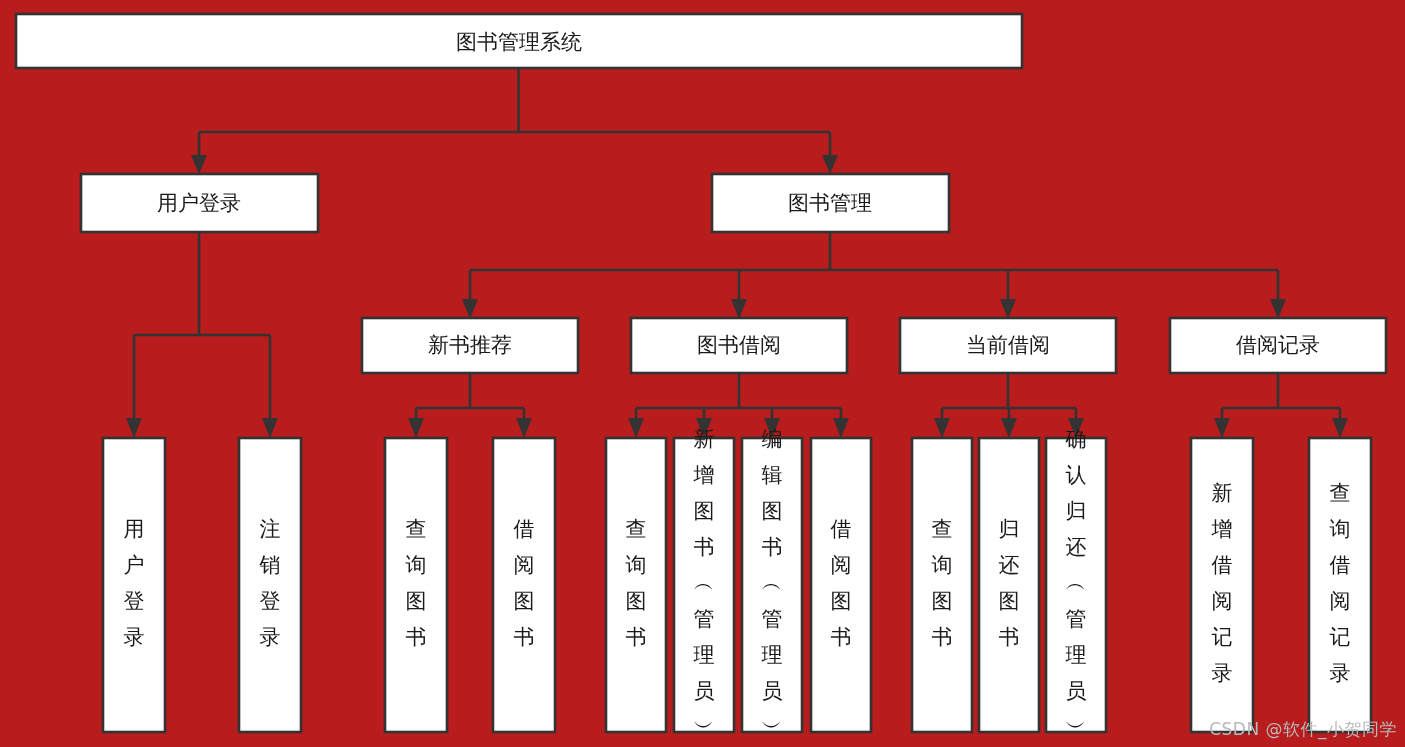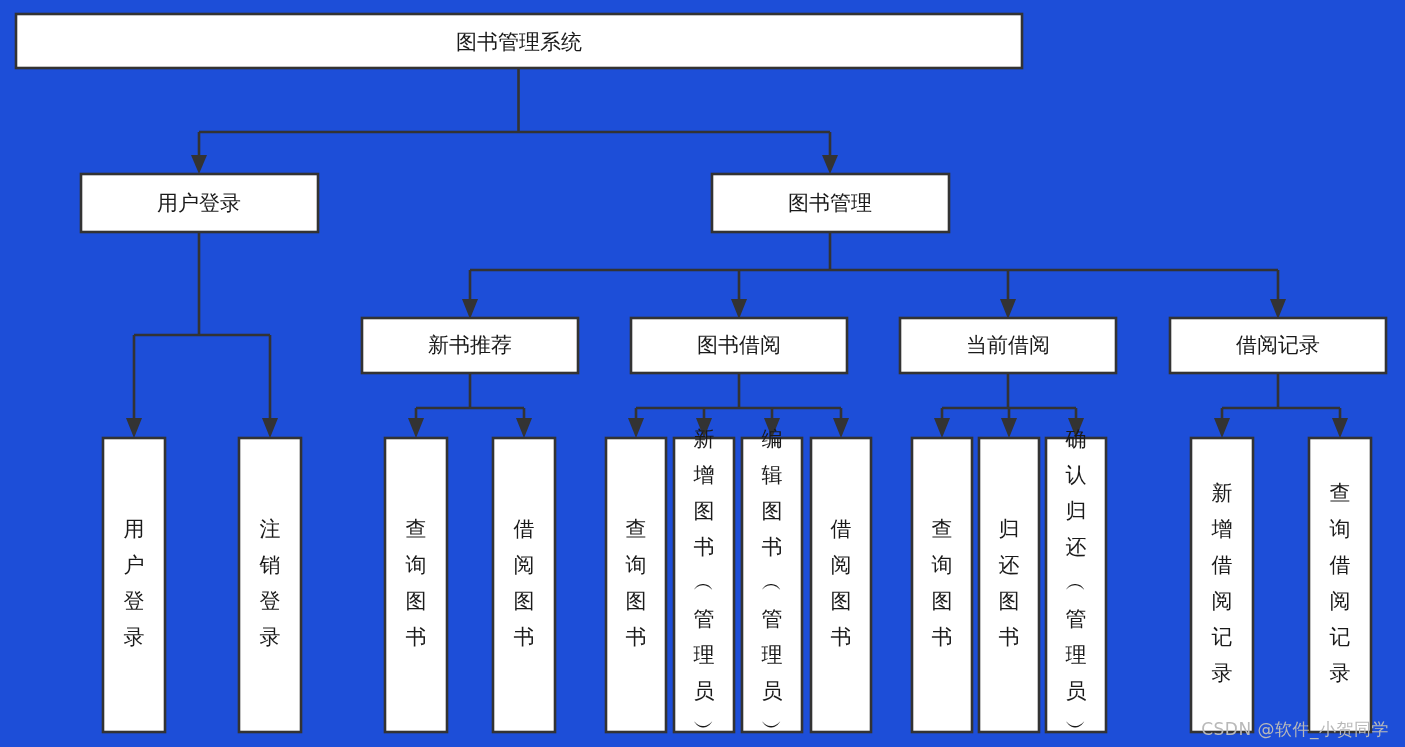--- a/index.html
+++ b/index.html
@@ -10,21 +10,21 @@
   body {
     width: 1405px;
     height: 747px;
     font-family: "DejaVu Sans", "Liberation Sans", sans-serif;
     overflow: hidden;
   }
   #stage {
     position: relative;
     width: 1405px;
     height: 747px;
-    background: #1d4ed8;
+    background: #b91c1c;
   }
   svg#diagram {
     position: absolute;
     left: 0;
     top: 0;
     width: 1405px;
     height: 747px;
     display: block;
   }
   .node-box {
@@ -50,21 +50,21 @@
     dominant-baseline: middle;
   }
   .vert-label {
     font-family: "DejaVu Sans", "Liberation Sans", sans-serif;
     font-size: 21px;
     fill: #1a1a1a;
     text-anchor: middle;
   }
   .watermark {
     position: absolute;
-    right: 16px;
+    right: 8px;
     bottom: 6px;
     font-family: "DejaVu Sans", "Liberation Sans", sans-serif;
     font-size: 17px;
     color: #b9b9b9;
     white-space: nowrap;
     letter-spacing: 0.5px;
   }
 </style>
 </head>
 <body>

